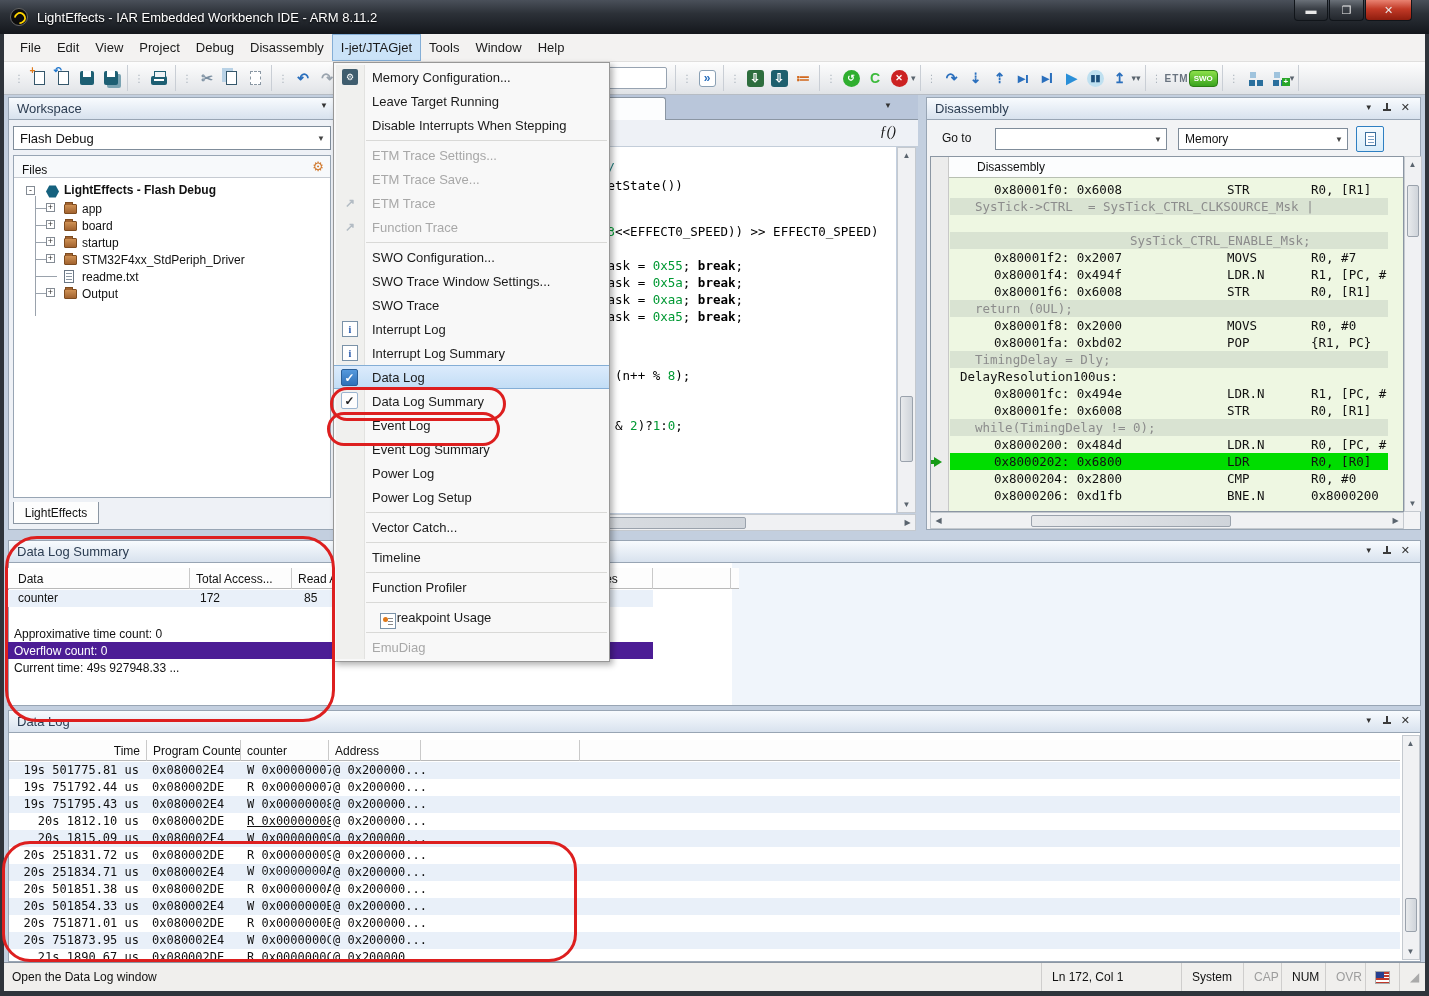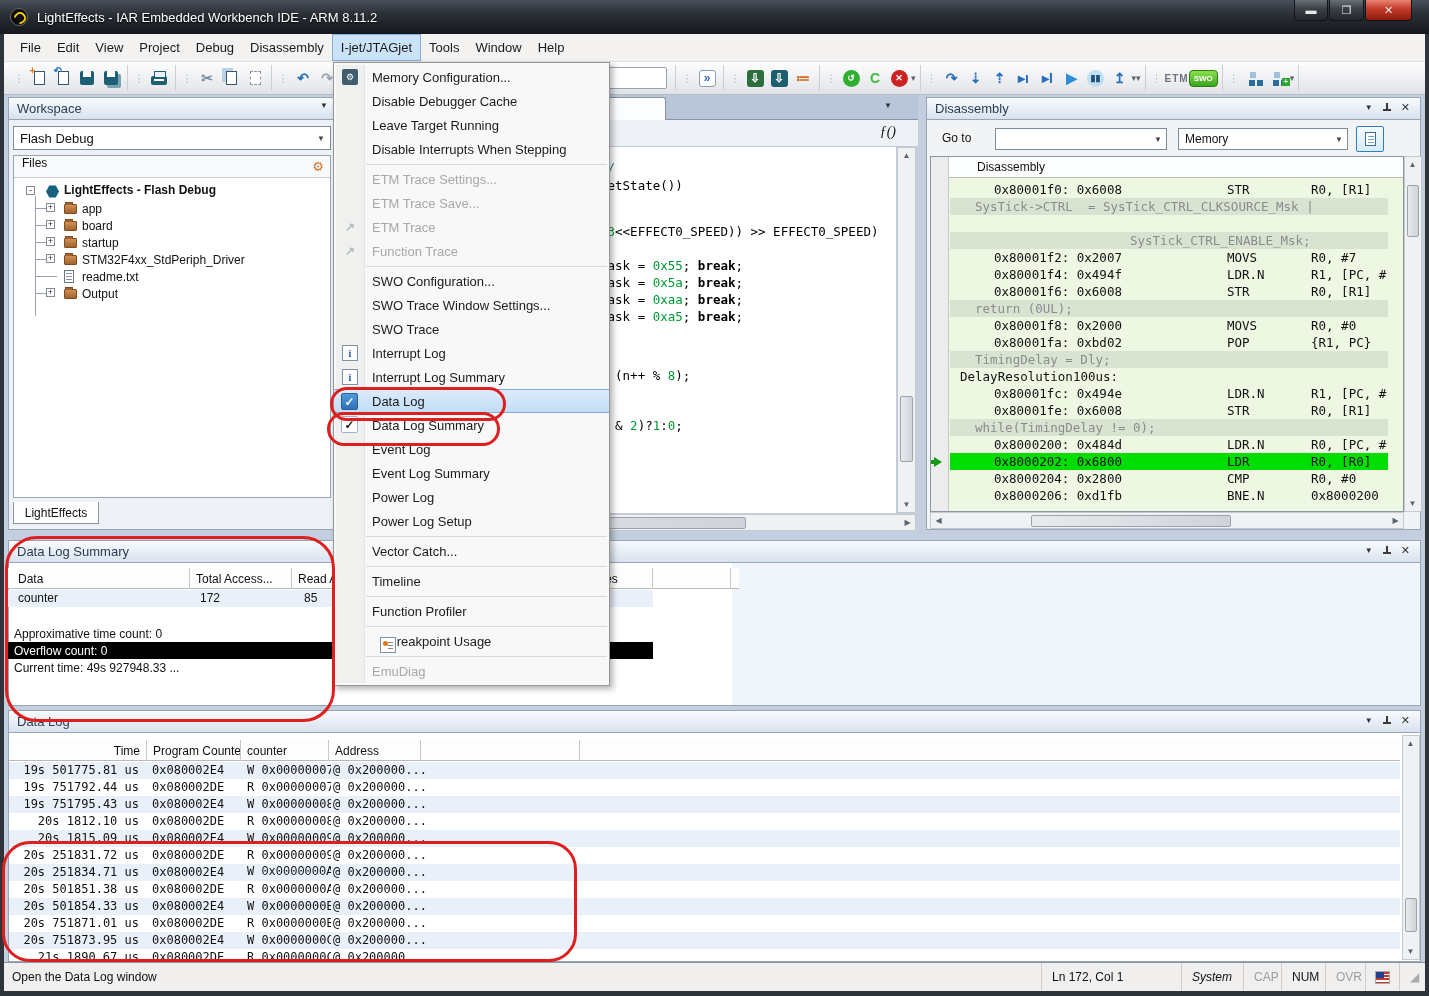--- a/index.html
+++ b/index.html
@@ -63,21 +63,21 @@
   .pinico{width:10px;height:11px;position:relative;display:inline-block;}
   .pinico::before{content:"";position:absolute;left:4px;top:1px;width:2px;height:6px;background:#3a3a3a;}
   .pinico::after{content:"";position:absolute;left:1px;top:7px;width:8px;height:2px;background:#3a3a3a;}
   .pb-close{font-size:11px;color:#333;}
 
   
   .ws-body{background:#eef1f6;border:1px solid #98a5b4;border-top:none;}
   .combo{background:#fff;border:1px solid #7f8c9a;font-size:13px;display:flex;align-items:center;padding-left:6px;position:relative;}
   .combo .arr{position:absolute;right:5px;top:50%;transform:translateY(-50%);font-size:8px;color:#444;}
   .filesbox{position:absolute;background:#fff;border:1px solid #98a5b4;overflow:hidden;}
-  .fhdr{height:22px;border-bottom:1px solid #c6cbd2;background:#f7f9fb;font-size:12px;display:flex;align-items:flex-start;padding-left:8px;position:relative;}
+  .fhdr{height:22px;border-bottom:1px solid #c6cbd2;background:#f7f9fb;font-size:12px;display:flex;align-items:flex-end;padding-left:8px;position:relative;}
   .gear{position:absolute;right:6px;top:3px;color:#d17a2f;font-size:13px;}
   .trow{position:absolute;left:0;width:100%;height:17px;font-size:12px;display:flex;align-items:center;}
   .texp{width:9px;height:9px;border:1px solid #848b94;background:#fff;font-size:9px;line-height:7px;text-align:center;color:#333;position:absolute;}
   .fldico{width:13px;height:10px;background:linear-gradient(180deg,#cf9154,#a2632f);border:1px solid #7e4c20;border-radius:1px;position:absolute;}
   .fldico::before{content:"";position:absolute;left:0;top:-3px;width:6px;height:2px;background:#a2632f;border:1px solid #7e4c20;border-bottom:none;}
   .hexico{width:13px;height:13px;background:#15617e;clip-path:polygon(25% 3%,75% 3%,100% 50%,75% 97%,25% 97%,0 50%);position:absolute;}
   .fileico{width:10px;height:13px;background:#fff;border:1px solid #6a7684;position:absolute;}
   .fileico::before{content:"";position:absolute;left:1px;top:2px;width:6px;height:1px;background:#8a96a2;box-shadow:0 3px 0 #8a96a2,0 6px 0 #8a96a2;}
   .tline{position:absolute;background:#9aa2ac;}
   .ws-tab{position:absolute;background:#fdfdfd;border:1px solid #8b96a3;border-top:none;font-size:12px;
@@ -111,21 +111,21 @@
   .curarrow{position:absolute;left:3px;width:0;height:0;border-top:5px solid transparent;border-bottom:5px solid transparent;border-left:8px solid #169a16;}
   .curarrow::before{content:"";position:absolute;left:-11px;top:-2px;width:4px;height:4px;background:#169a16;}
 
   
   .tblhdr{position:absolute;height:21px;background:#fdfdfd;border-bottom:1px solid #b9b9b9;font-size:12px;}
   .tblhdr .hc{position:absolute;top:0;height:21px;border-right:1px solid #c9c9c9;display:flex;align-items:center;padding:0 6px;white-space:nowrap;overflow:hidden;}
   .drow{position:absolute;height:17px;font-family:"DejaVu Sans Mono",monospace;font-size:12px;white-space:nowrap;}
   .drow.stripe{background:#e9f0f9;}
   .drow .dc{position:absolute;top:1px;overflow:hidden;}
   .infoline{position:absolute;font-size:12px;height:17px;display:flex;align-items:center;}
-  .infoline.hl{background:#000000;color:#fff;}
+  .infoline.hl{background:#4c1d95;color:#fff;}
 
   
   .statusbar{left:4px;top:962px;width:1421px;height:29px;background:#f0efed;border-top:1px solid #8b96a3;
     font-size:12px;display:flex;align-items:center;}
   .st-cell{height:100%;display:flex;align-items:center;padding:0 10px;border-left:1px solid #cfcecd;}
   .st-ind.off{color:#9d9d9d;}
   .flag{width:18px;height:11px;background:repeating-linear-gradient(180deg,#c0392b 0 1.6px,#fff 1.6px 3.2px);position:relative;outline:1px solid #aaa;}
   .flag::before{content:"";position:absolute;left:0;top:0;width:8px;height:6px;background:#273f8f;}
 
   
@@ -495,21 +495,21 @@
         </div>
         <div class="drow stripe" style="left: 0px; top: 63px; width: 100%;">
           <span class="dc" style="left: 0px; width: 138px; text-align: right; padding-right: 8px;">19s 751795.43 us</span>
           <span class="dc" style="left: 143px; width: 90px; text-align: left;">0x080002E4</span>
           <span class="dc" style="left: 238px; width: 84px; text-align: left;">W 0x00000008</span>
           <span class="dc" style="left: 324px; width: 230px; text-align: left;">@ 0x200000...</span>
         </div>
         <div class="drow" style="left: 0px; top: 80px; width: 100%;">
           <span class="dc" style="left: 0px; width: 138px; text-align: right; padding-right: 8px;">20s 1812.10 us</span>
           <span class="dc" style="left: 143px; width: 90px; text-align: left;">0x080002DE</span>
-          <span class="dc" style="left: 238px; width: 84px; text-align: left;">R 0x00000008</span>
+          <span class="dc" style="left: 238px; width: 84px; text-align: left; text-decoration: underline;">R 0x00000008</span>
           <span class="dc" style="left: 324px; width: 230px; text-align: left;">@ 0x200000...</span>
         </div>
         <div class="drow stripe" style="left: 0px; top: 97px; width: 100%;">
           <span class="dc" style="left: 0px; width: 138px; text-align: right; padding-right: 8px;">20s 1815.09 us</span>
           <span class="dc" style="left: 143px; width: 90px; text-align: left;">0x080002E4</span>
           <span class="dc" style="left: 238px; width: 84px; text-align: left;">W 0x00000009</span>
           <span class="dc" style="left: 324px; width: 230px; text-align: left;">@ 0x200000...</span>
         </div>
         <div class="drow" style="left: 0px; top: 114px; width: 100%;">
           <span class="dc" style="left: 0px; width: 138px; text-align: right; padding-right: 8px;">20s 251831.72 us</span>
@@ -558,39 +558,36 @@
   <div class="sb" style="left:1402px;top:735px;width:18px;height:225px;">
     <span class="sbarr" style="top:0;left:0;">▲</span>
     <span class="sbarr" style="bottom:0;left:0;">▼</span>
     <span class="thumb" style="left:2px;top:162px;width:12px;height:34px;"></span>
   </div>
 
   <div class="abs statusbar">
     <span style="padding-left:8px;">Open the Data Log window</span>
     <span style="flex:1;"></span>
     <span class="st-cell" style="width:140px;">Ln 172, Col 1</span>
-    <span class="st-cell" style="width:62px;font-style:italic;">System</span>
+    <span class="st-cell" style="width:62px;">System</span>
     <span class="st-cell st-ind off" style="width:38px;">CAP</span>
     <span class="st-cell" style="width:44px;font-weight:bold;font-weight:normal;">NUM</span>
     <span class="st-cell st-ind off" style="width:40px;text-align:center;">OVR</span>
     <span class="st-cell" style="width:34px;">
         <span class="flag"></span>
       </span>
     <span class="st-cell" style="width:26px;color:#aaa;">◢</span>
   </div>
 
   <div class="abs ddmenu" id="jtagmenu">
       <div class="mi">
         <span class="icx ic-mem">⚙</span>
         <span class="ml">Memory Configuration...</span>
       </div>
       <div class="mi">
-        <span class="ml">Disable Debugger Cache</span>
-      </div>
-      <div class="mi">
         <span class="ml">Leave Target Running</span>
       </div>
       <div class="mi">
         <span class="ml">Disable Interrupts When Stepping</span>
       </div>
       <div class="msep"></div>
       <div class="mi dis">
         <span class="ml">ETM Trace Settings...</span>
       </div>
       <div class="mi dis">

